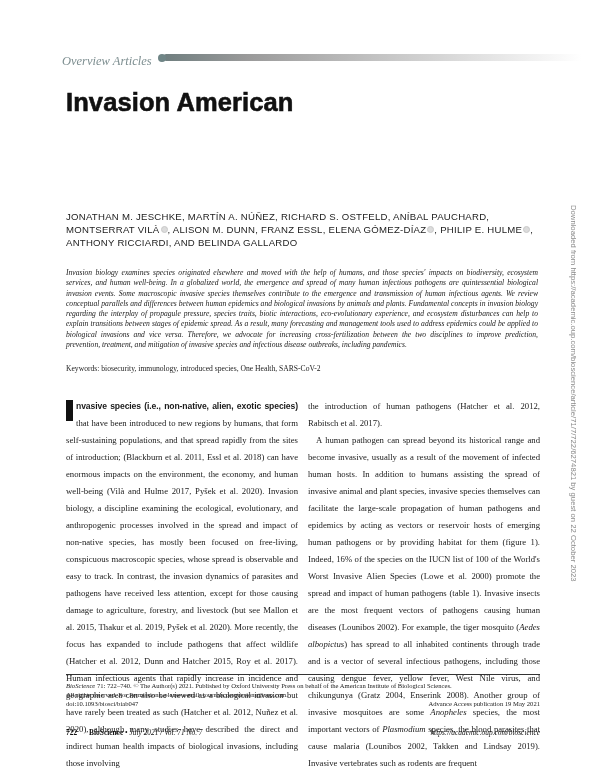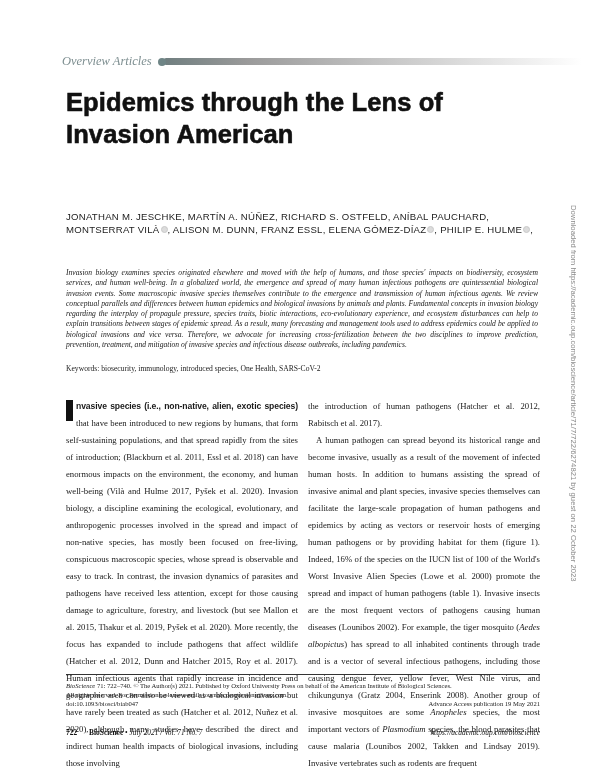--- a/index.html
+++ b/index.html
@@ -1,18 +1,18 @@
 <!DOCTYPE html>
 <html><head>
 <meta charset="utf-8">
 <style>
   html, body { margin: 0; padding: 0; background: #ffffff; }
   body { width: 600px; height: 775px; position: relative; overflow: hidden; font-family: "Liberation Serif", serif; color: #1a1a1a; }
 
-  .section-tag { position: absolute; left: 62px; top: 54px; display: flex; align-items: center; width: 520px; }
+  .section-tag { position: absolute; left: 62px; top: 54px; display: flex; align-items: flex-start; width: 520px; }
   .section-tag .label { font-family: "Liberation Serif", serif; font-style: italic; font-size: 12.5px; color: #7d8e90; white-space: nowrap; }
   .section-tag .bar { flex: 1; height: 7px; margin-left: 6px; border-radius: 4px 0 0 4px;
     background: linear-gradient(to right, #6f7e7f 0%, #9a9a9a 20%, #c8c8c8 55%, #ffffff 100%); }
   .section-tag .dot { width: 8px; height: 8px; border-radius: 50%; background: #6f8586; margin-left: 6px; margin-right: -9px; position: relative; z-index: 1; }
 
   .title { position: absolute; left: 66px; top: 86px; width: 480px; font-family: "Liberation Sans", sans-serif; font-weight: 900; font-size: 25.5px; line-height: 32px; color: #111; letter-spacing: 0.1px; -webkit-text-stroke: 0.6px #111; }
   .title div { white-space: nowrap; }
 
   .authors { position: absolute; left: 66px; top: 210px; width: 480px; font-family: "Liberation Sans", sans-serif; font-size: 9.6px; line-height: 13.2px; color: #222; letter-spacing: 0.25px; }
   .authors div { white-space: nowrap; }
@@ -45,27 +45,27 @@
 </head>
 <body>
 
 <div class="section-tag">
   <span class="label">Overview Articles</span>
   <span class="dot"></span>
   <span class="bar"></span>
 </div>
 
 <div class="title">
-  <div>Epidemics through the Lens of</div>
   <div>Invasion American</div>
 </div>
 
 <div class="authors">
   <div>JONATHAN M. JESCHKE, MARTÍN A. NÚÑEZ, RICHARD S. OSTFELD, ANÍBAL PAUCHARD,</div>
   <div><span>MONTSERRAT VILÀ</span><span class="orcid"></span><span>, ALISON M. DUNN, FRANZ ESSL, ELENA GÓMEZ-DÍAZ</span><span class="orcid"></span><span>, PHILIP E. HULME</span><span class="orcid"></span><span>,</span></div>
+  <div>ANTHONY RICCIARDI, AND BELINDA GALLARDO</div>
 </div>
 
 <div class="abstract">Invasion biology examines species originated elsewhere and moved with the help of humans, and those species' impacts on biodiversity, ecosystem services, and human well-being. In a globalized world, the emergence and spread of many human infectious pathogens are quintessential biological invasion events. Some macroscopic invasive species themselves contribute to the emergence and transmission of human infectious agents. We review conceptual parallels and differences between human epidemics and biological invasions by animals and plants. Fundamental concepts in invasion biology regarding the interplay of propagule pressure, species traits, biotic interactions, eco-evolutionary experience, and ecosystem disturbances can help to explain transitions between stages of epidemic spread. As a result, many forecasting and management tools used to address epidemics could be applied to biological invasions and vice versa. Therefore, we advocate for increasing cross-fertilization between the two disciplines to improve prediction, prevention, treatment, and mitigation of invasive species and infectious disease outbreaks, including pandemics.</div>
 
 <div class="keywords">Keywords: biosecurity, immunology, introduced species, One Health, SARS-CoV-2</div>
 
 <div class="col left">
   <p><span class="dropcap"></span><span class="lead">nvasive species (i.e., non-native, alien, exotic species)</span><span> that have been introduced to new regions by humans, that form self-sustaining populations, and that spread rapidly from the sites of introduction; (Blackburn et al. 2011, Essl et al. 2018) can have enormous impacts on the environment, the economy, and human well-being (Vilà and Hulme 2017, Pyšek et al. 2020). Invasion biology, a discipline examining the ecological, evolutionary, and anthropogenic processes involved in the spread and impact of non-native species, has mostly been focused on free-living, conspicuous macroscopic species, whose spread is observable and easy to track. In contrast, the invasion dynamics of parasites and pathogens have received less attention, except for those causing damage to agriculture, forestry, and livestock (but see Mallon et al. 2015, Thakur et al. 2019, Pyšek et al. 2020). More recently, the focus has expanded to include pathogens that affect wildlife (Hatcher et al. 2012, Dunn and Hatcher 2015, Roy et al. 2017). Human infectious agents that rapidly increase in incidence and geographic area can also be viewed as a biological invasion but have rarely been treated as such (Hatcher et al. 2012, Nuñez et al. 2020), although many studies have described the direct and indirect human health impacts of biological invasions, including those involving</span></p>
 </div>
 

